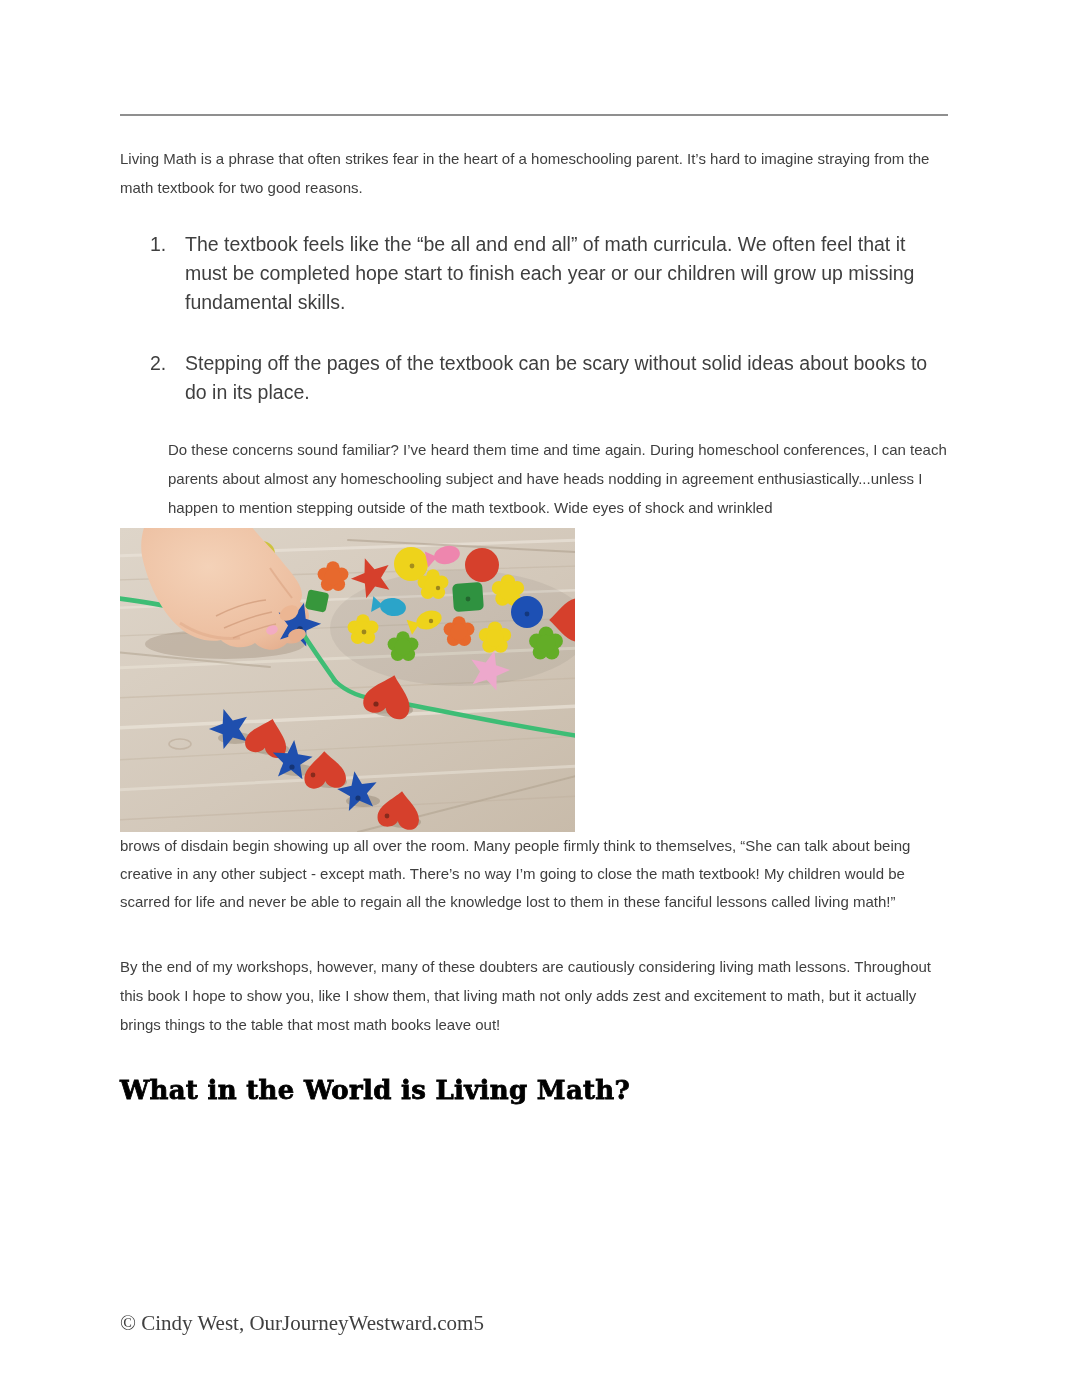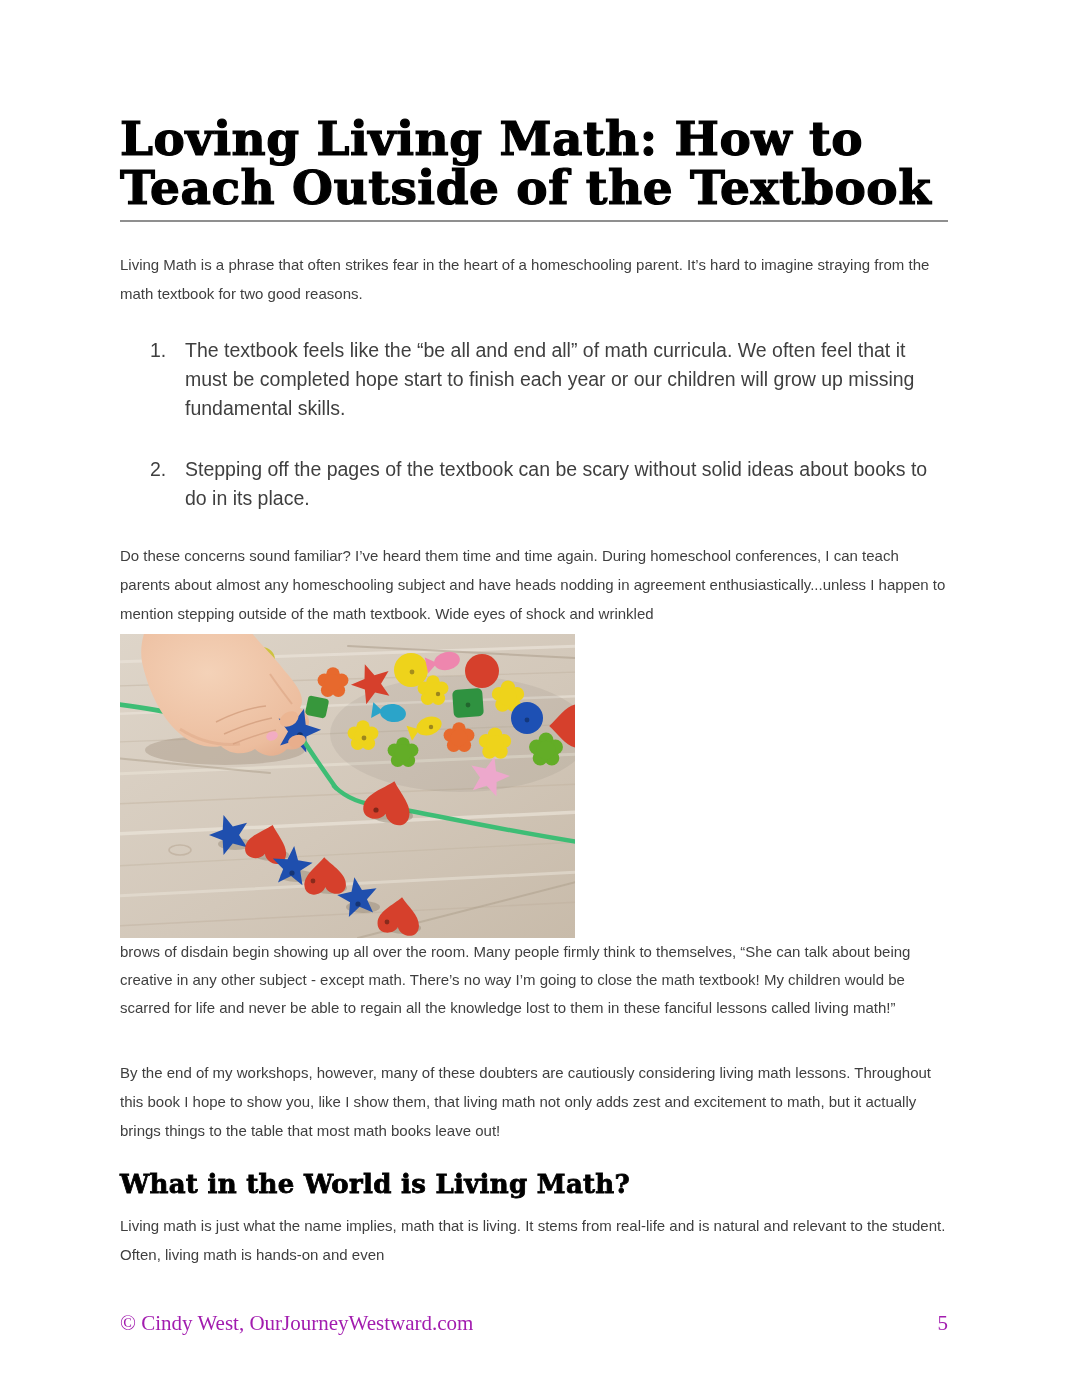--- a/index.html
+++ b/index.html
@@ -32,54 +32,53 @@
   p.body {
     font-size: 15px;
     line-height: 29px;
     margin: 0 0 28px 0;
   }
   ol.list { list-style: none; margin: 0 0 28px 0; padding: 0; }
   li.list-item { display: flex; padding-left: 30px; margin-bottom: 32px; }
   li.list-item:last-child { margin-bottom: 0; }
   li.list-item .marker { width: 35px; flex: none; font-size: 19.5px; line-height: 29px; }
   li.list-item .li-text { flex: 1; font-size: 19.5px; line-height: 29px; }
-  p.para-tight { margin-bottom: 6px; }
+  p.para-tight { margin-bottom: 6px; margin-left: 48px; }
   .media-row { display: flex; align-items: flex-start; margin: 0 0 36px 0; flex-direction: column; }
   .photo { flex: none; width: 455px; height: 304px; margin-right: 16px; display:block; }
   p.wrap-text { flex: 1; margin: 0; line-height: 28px; }
-  p.after-image { margin-bottom: 24px; }
+  p.after-image { margin-bottom: 36px; }
   h2 {
     font-family: "DejaVu Serif", serif;
     font-weight: bold;
     font-size: 26px;
     color: #000;
     margin: 0 0 12px 0;
     letter-spacing: 0.3px;
     -webkit-text-stroke: 0.8px #000;
   }
   p.last { margin-bottom: 0; }
   .footer {
     position: absolute;
     left: 120px;
     right: 120px;
     bottom: 58px;
     display: flex;
-    justify-content: space-between;
+    justify-content: flex-start;
     font-family: "Liberation Serif", serif;
     font-size: 21px;
-    color: #a21caf;
+    color: #404040;
   }
 </style>
 </head>
 <body>
 
 <div class="page">
   <div class="content">
 
-    <h1>Loving Living Math: How to Teach Outside of the Textbook</h1>
     <hr class="title-rule">
 
     <p class="body">Living Math is a phrase that often strikes fear in the heart of a homeschooling parent. It’s hard to imagine straying from the math textbook for two good reasons.</p>
 
     <ol class="list">
       <li class="list-item">
         <span class="marker">1.</span>
         <span class="li-text">The textbook feels like the “be all and end all” of math curricula. We often feel that it must be completed hope start to finish each year or our children will grow up missing fundamental skills.</span>
       </li>
       <li class="list-item">
@@ -226,20 +225,19 @@
         </g>
       </svg>
 
       <p class="body wrap-text">brows of disdain begin showing up all over the room. Many people firmly think to themselves, “She can talk about being creative in any other subject - except math. There’s no way I’m going to close the math textbook! My children would be scarred for life and never be able to regain all the knowledge lost to them in these fanciful lessons called living math!”</p>
     </div>
 
     <p class="body after-image">By the end of my workshops, however, many of these doubters are cautiously considering living math lessons. Throughout this book I hope to show you, like I show them, that living math not only adds zest and excitement to math, but it actually brings things to the table that most math books leave out!</p>
 
     <h2>What in the World is Living Math?</h2>
 
-    <p class="body last">Living math is just what the name implies, math that is living. It stems from real-life and is natural and relevant to the student. Often, living math is hands-on and even</p>
   </div>
 
   <div class="footer">
     <span>© Cindy West, OurJourneyWestward.com</span>
     <span>5</span>
   </div>
 </div>
 
 </body></html>

